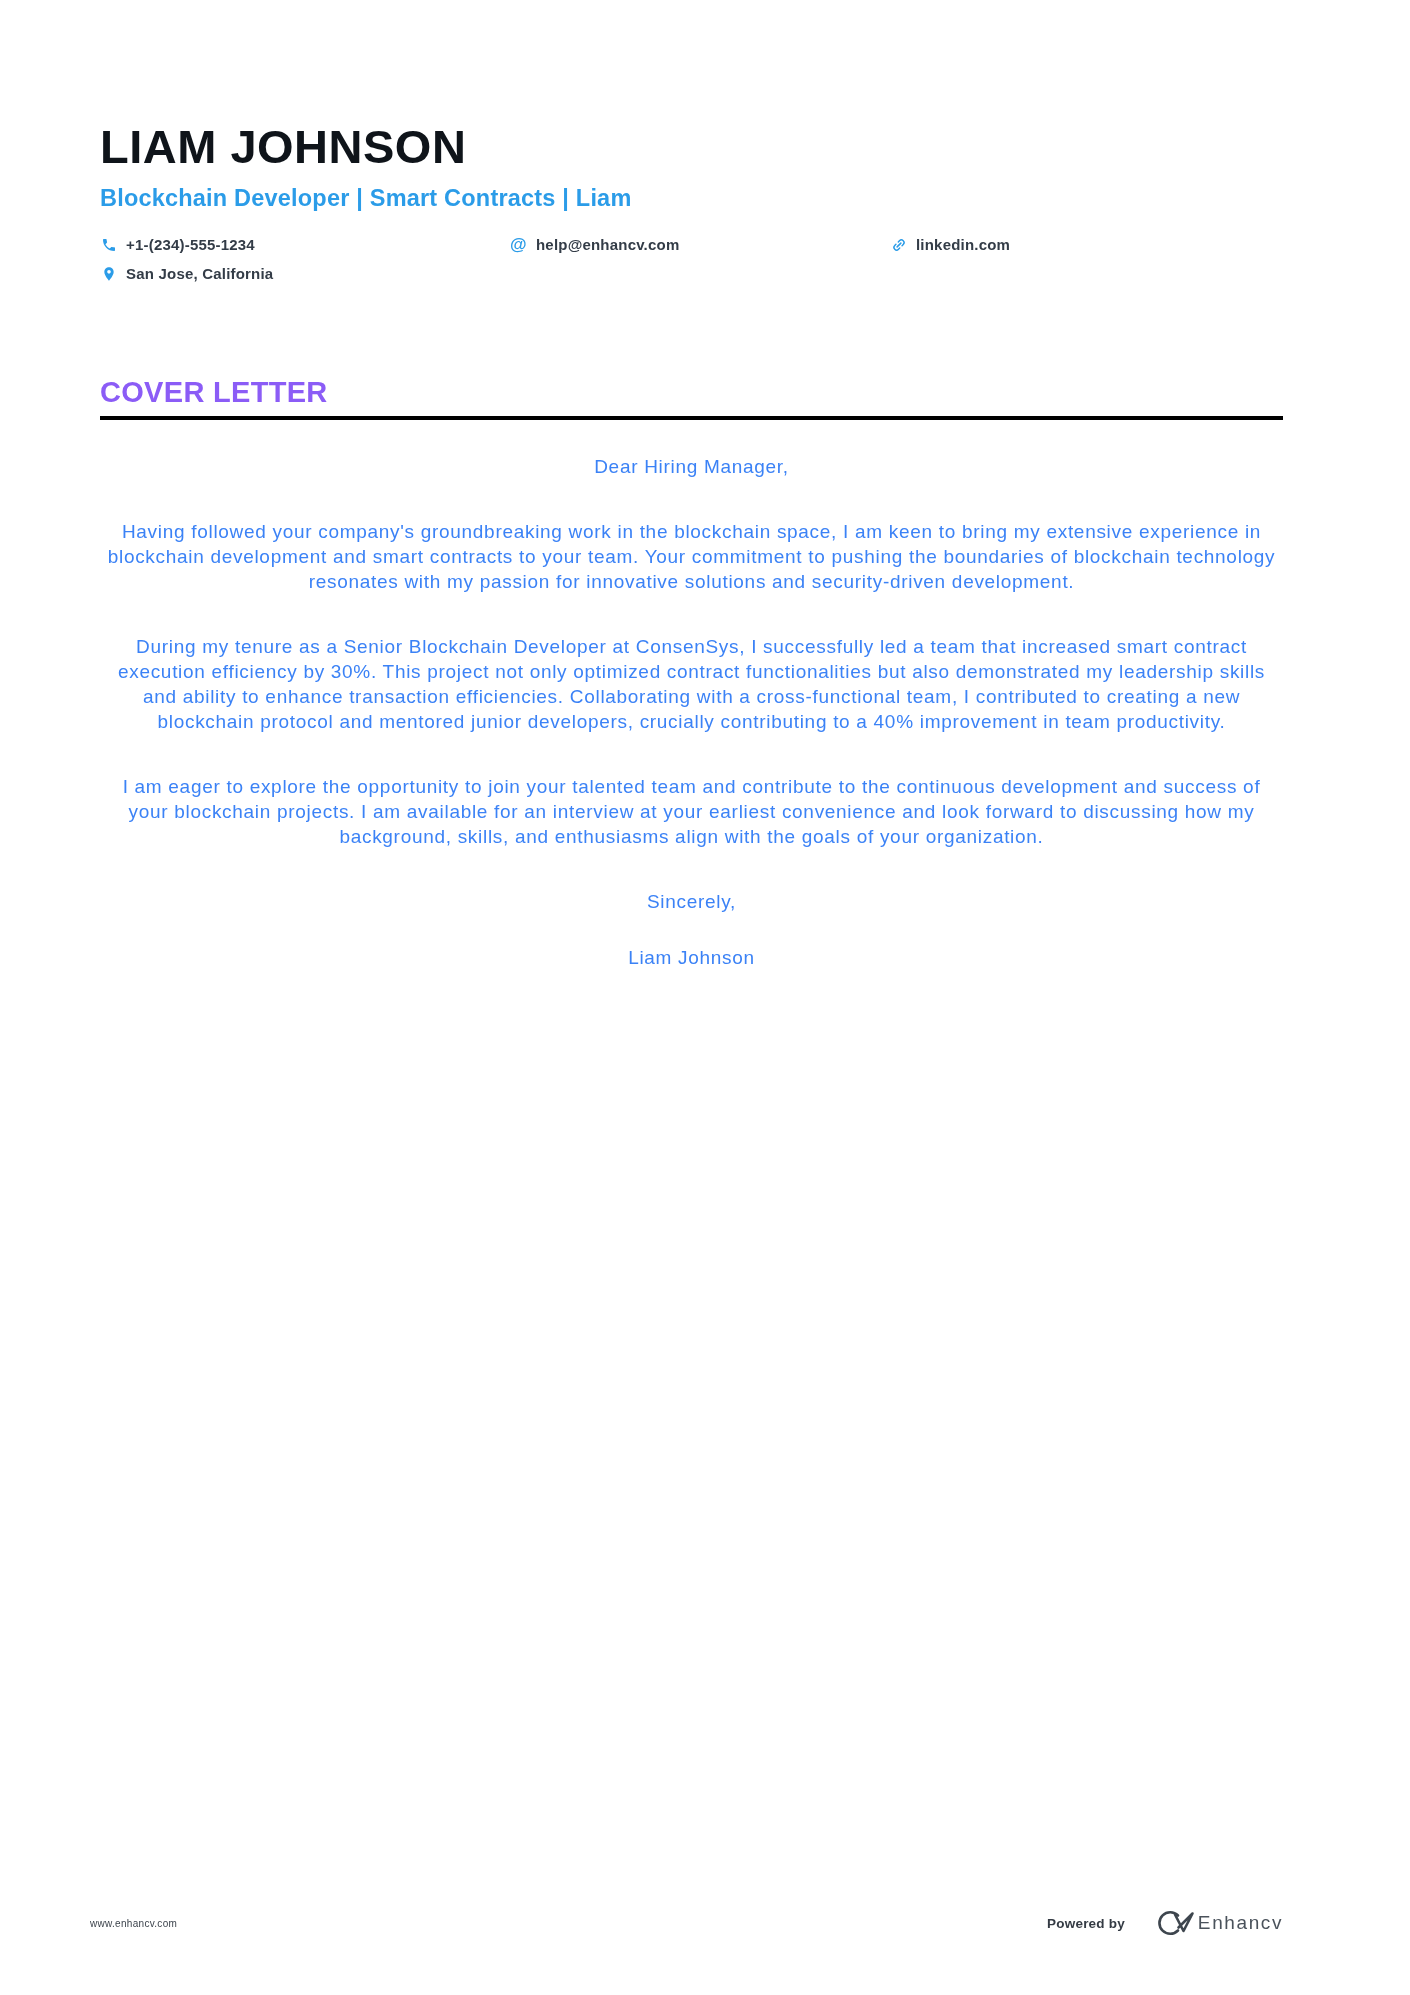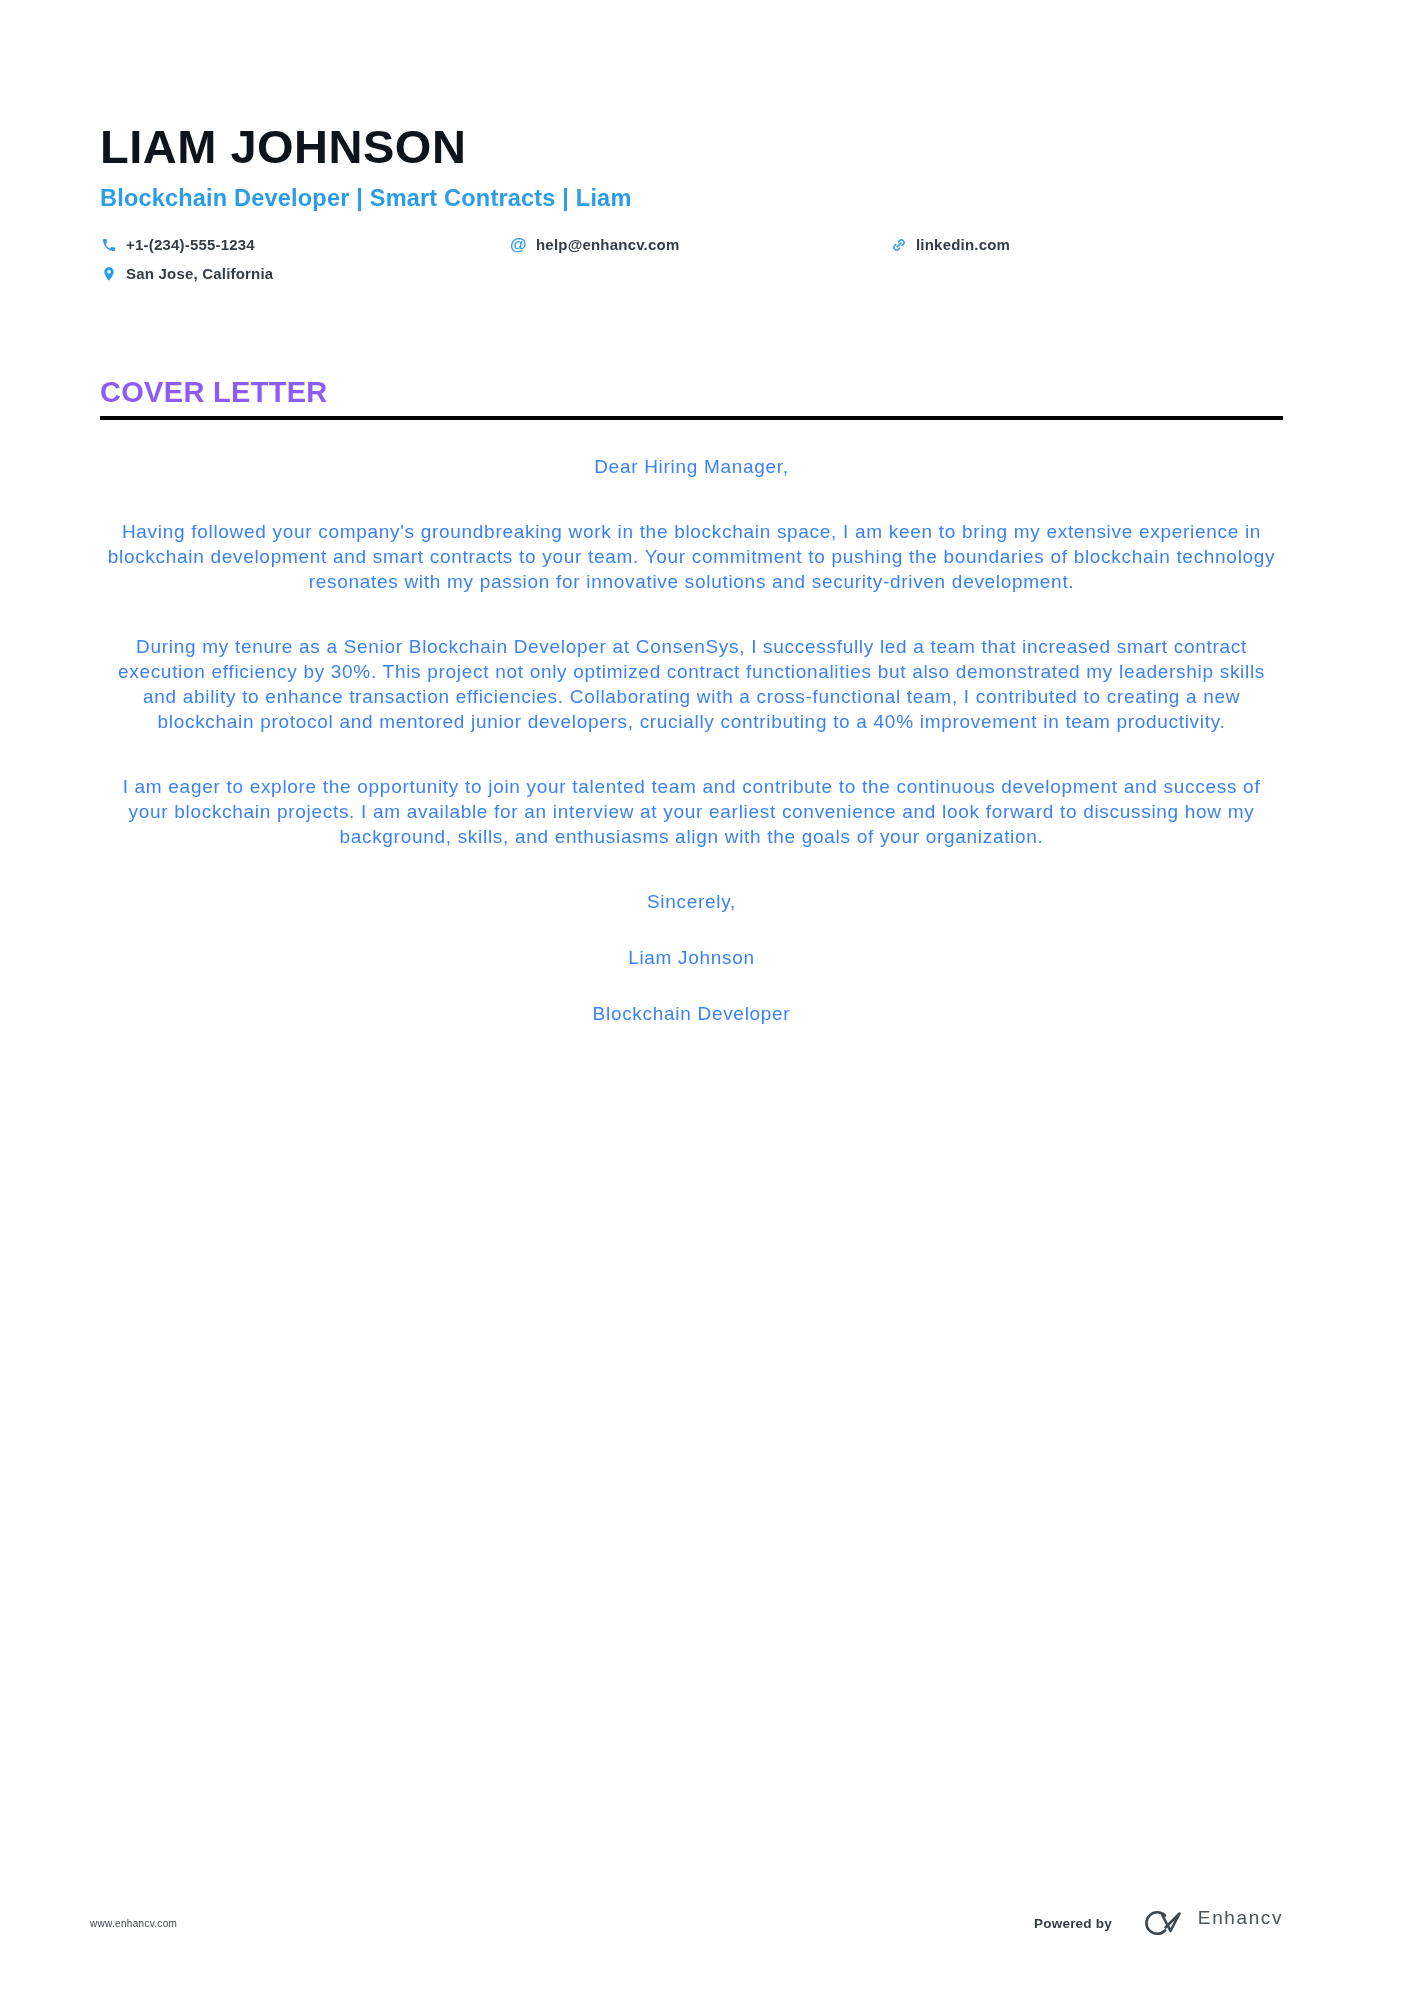--- a/index.html
+++ b/index.html
@@ -116,21 +116,21 @@
     gap: 26px;
   }
   .powered-label {
     font-size: 13.5px;
     font-weight: 600;
     color: #343b44;
     letter-spacing: 0.2px;
   }
   .brand {
     display: flex;
-    gap: 13px;
+    align-items: center;
     text-decoration: none;
     cursor: pointer;
   }
   .brand-mark svg { display: block; }
   .brand-name {
     font-size: 19px;
     font-weight: 400;
     color: #4a525b;
     letter-spacing: 1.6px;
   }
@@ -187,21 +187,20 @@
     <div class="section">
       <h2 class="section-heading">COVER LETTER</h2>
 
       <div class="letter">
         <p>Dear Hiring Manager,</p>
         <p>Having followed your company's groundbreaking work in the blockchain space, I am keen to bring my extensive experience in blockchain development and smart contracts to your team. Your commitment to pushing the boundaries of blockchain technology resonates with my passion for innovative solutions and security-driven development.</p>
         <p>During my tenure as a Senior Blockchain Developer at ConsenSys, I successfully led a team that increased smart contract execution efficiency by 30%. This project not only optimized contract functionalities but also demonstrated my leadership skills and ability to enhance transaction efficiencies. Collaborating with a cross-functional team, I contributed to creating a new blockchain protocol and mentored junior developers, crucially contributing to a 40% improvement in team productivity.</p>
         <p>I am eager to explore the opportunity to join your talented team and contribute to the continuous development and success of your blockchain projects. I am available for an interview at your earliest convenience and look forward to discussing how my background, skills, and enthusiasms align with the goals of your organization.</p>
         <p class="sig">Sincerely,</p>
         <p class="sig">Liam Johnson</p>
-        <p class="sig">Blockchain Developer</p>
       </div>
     </div>
   </div>
 
   <div class="footer">
     <a class="site-link">www.enhancv.com</a>
 
     <div class="powered">
       <span class="powered-label">Powered by</span>
       <a class="brand">

